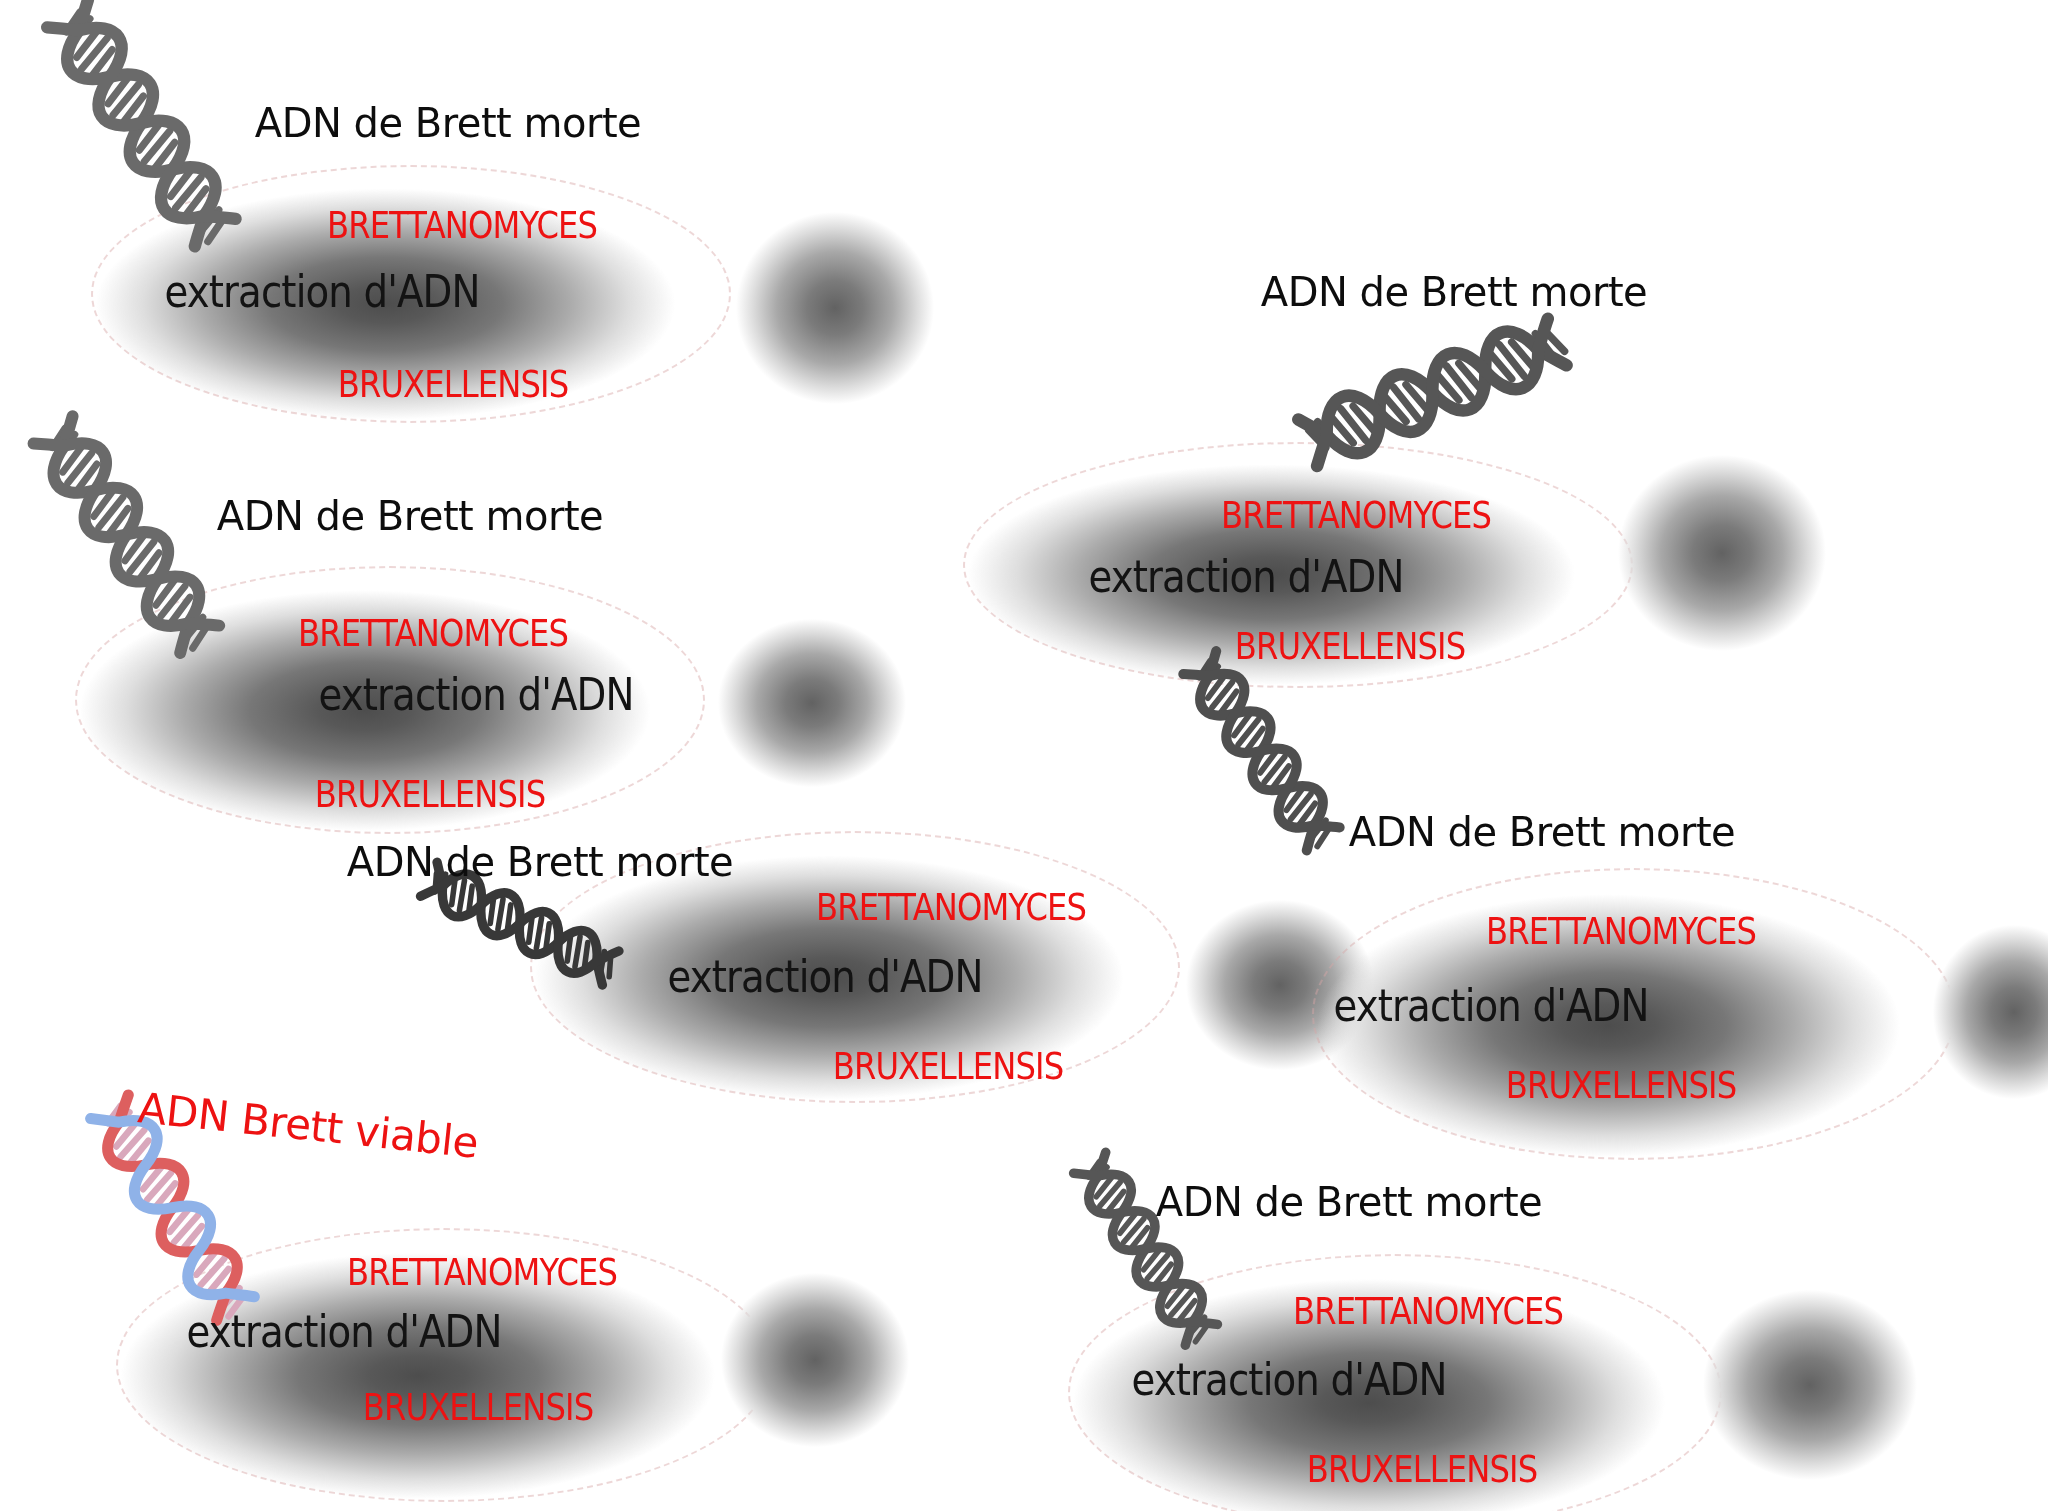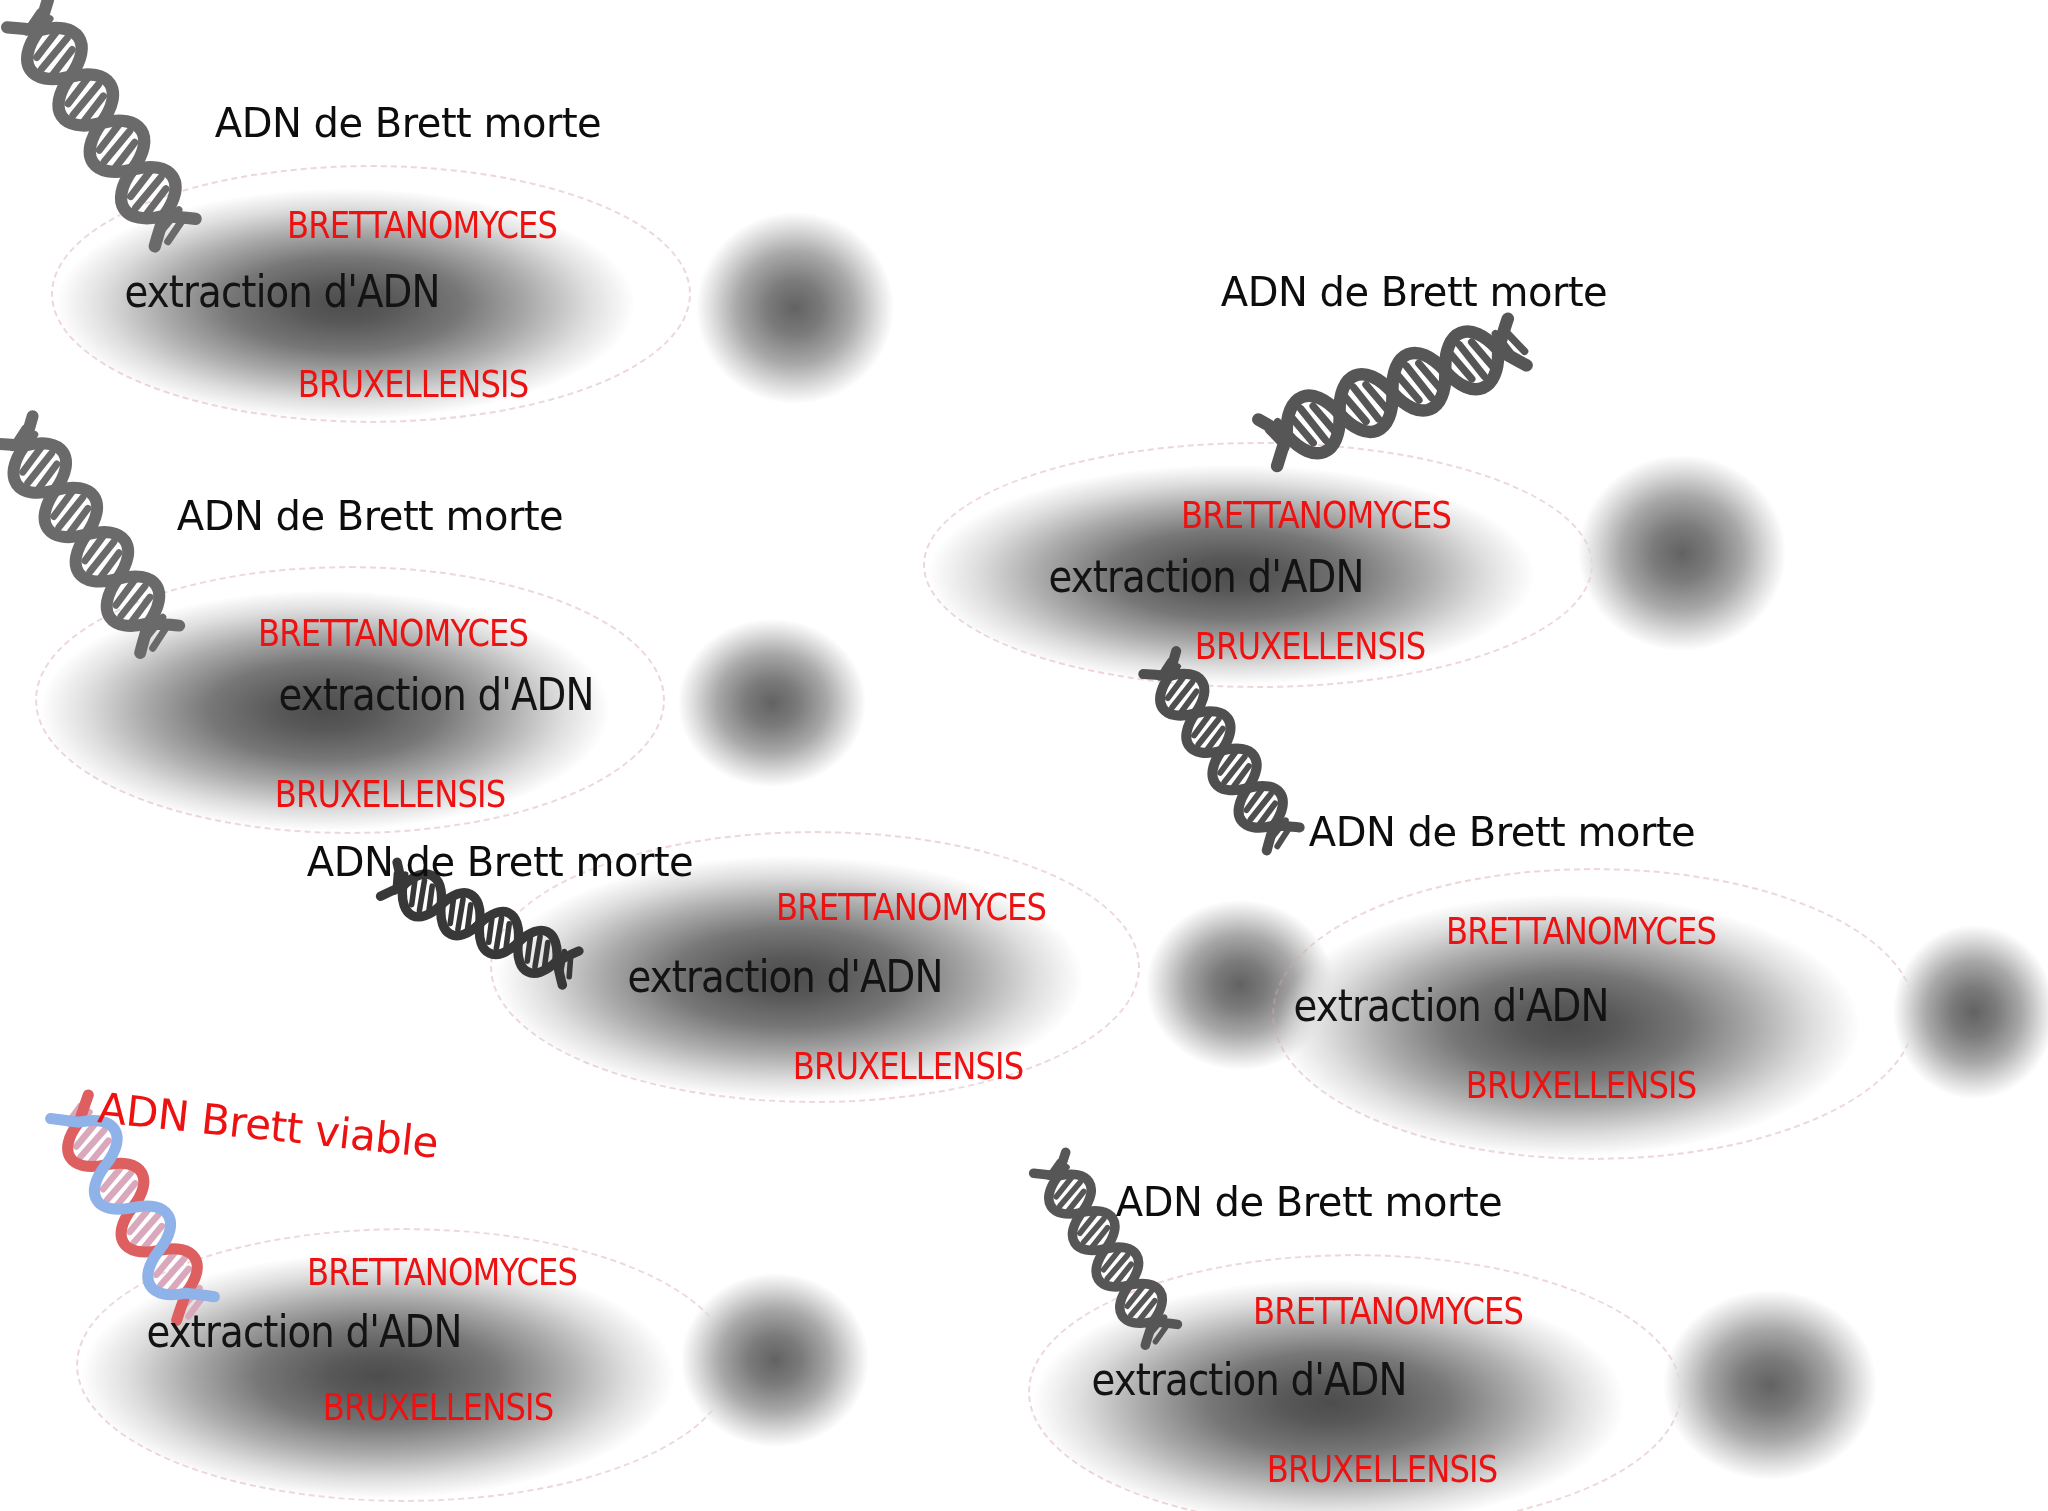--- a/index.html
+++ b/index.html
@@ -5,21 +5,21 @@
   html,body{margin:0;padding:0;background:#fff;}
   #stage{
     position:relative;
     width:2048px;height:1511px;
     overflow:hidden;
     background:#ffffff;
     font-family:"DejaVu Sans","Liberation Sans",sans-serif;
     --red:#ed1212;
     --ink:#0d0d0d;
   }
-  .cell{position:absolute;inset:0;}
+  .cell{position:absolute;inset:0;margin-left:40px;}
   
   .ell{
     position:absolute;border-radius:50%;
     background:radial-gradient(closest-side at 46% 54%,
       #4d4d4d 0%, #585858 16%, #777777 40%, #ababab 63%, #dedede 83%, rgba(255,255,255,0) 99%);
     border:2px dashed rgba(216,166,166,.45);
     box-sizing:border-box;
   }
   
   .bud{

